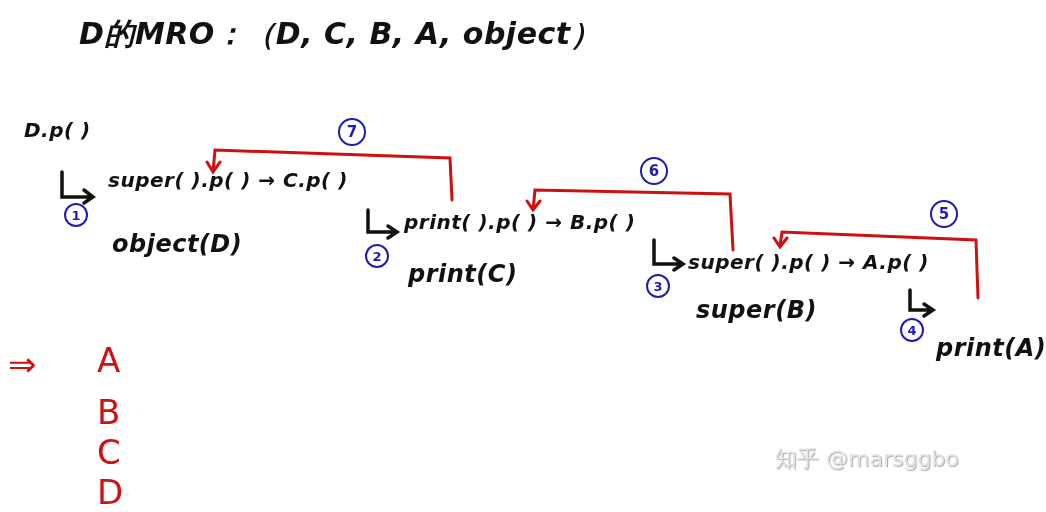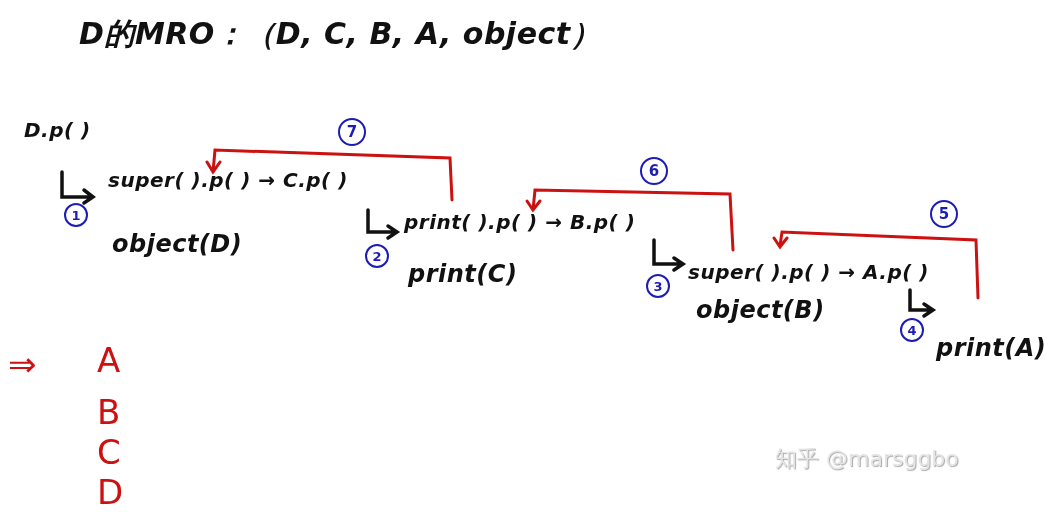--- a/index.html
+++ b/index.html
@@ -47,23 +47,23 @@
 </svg>
 
 <div class="hw code" style="left:108px; top:168px;">super( ).p( ) → C.p( )</div>
 <div class="step" style="left:64px; top:203px;">1</div>
 <div class="hw print" style="left:112px; top:230px;">object(D)</div>
 
 <div class="hw code" style="left:404px; top:210px;">print( ).p( ) → B.p( )</div>
 <div class="step" style="left:365px; top:244px;">2</div>
 <div class="hw print" style="left:408px; top:260px;">print(C)</div>
 
-<div class="hw code" style="left:688px; top:260px;">super( ).p( ) → A.p( )</div>
+<div class="hw code" style="left:688px; top:250px;">super( ).p( ) → A.p( )</div>
 <div class="step" style="left:646px; top:274px;">3</div>
-<div class="hw print" style="left:696px; top:296px;">object(B)</div>
+<div class="hw print" style="left:696px; top:296px;">super(B)</div>
 
 <div class="hw code" style="left:936px; top:298px; font-size:24px;margin-top:36px;">print(A)</div>
 <div class="step" style="left:900px; top:318px;">4</div>
 
 <div class="step big" style="left:338px; top:118px;">7</div>
 <div class="step big" style="left:640px; top:157px;">6</div>
 <div class="step big" style="left:930px; top:200px;">5</div>
 
 <div class="implies">⇒</div>
 <div class="result" style="top:340px;">A</div>

